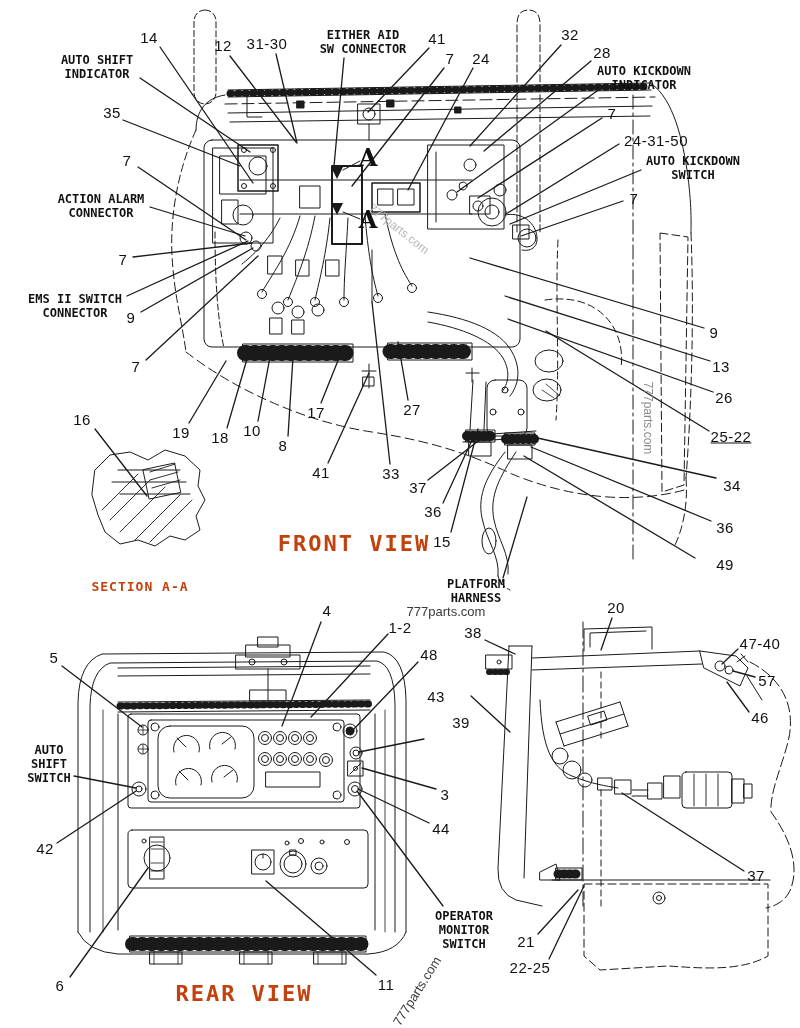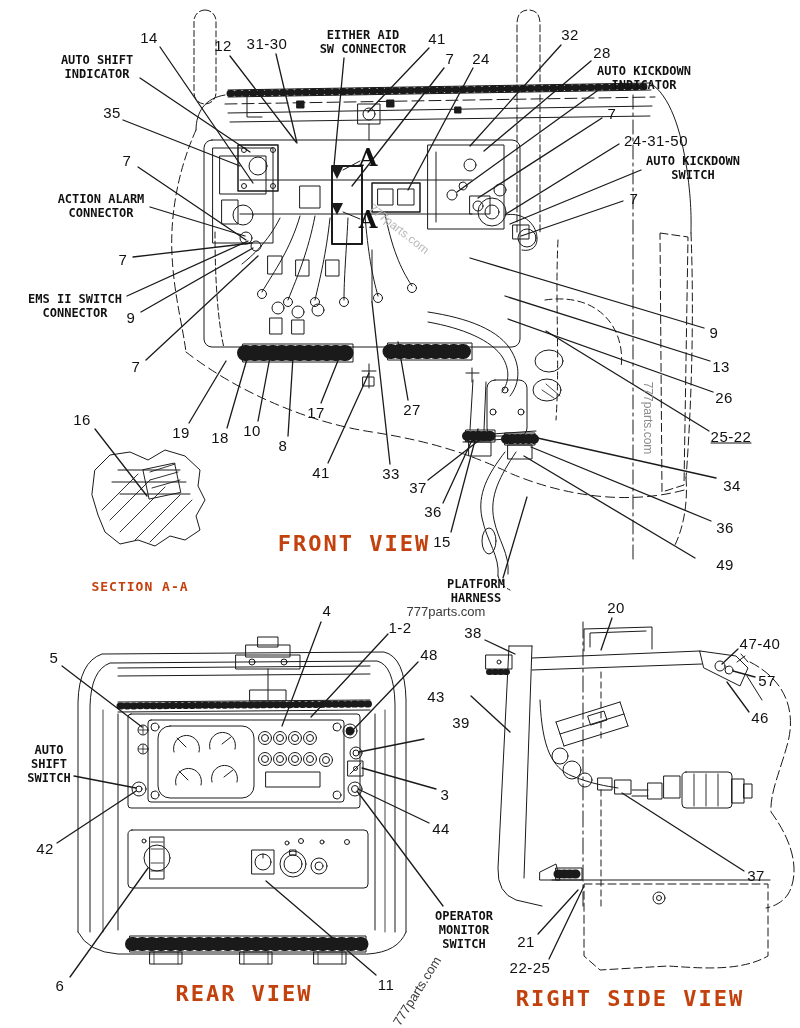--- a/index.html
+++ b/index.html
@@ -398,21 +398,20 @@
       <g id="arrow-layer">
           <polygon points="331,167 343,167 337,179" fill="#1a1a1a" stroke="none"></polygon>
           <polygon points="331,203 343,203 337,215" fill="#1a1a1a" stroke="none"></polygon>
         </g>
     </g>
   </svg>
 
   <div class="view-title" style="left:354px; top:543px;">FRONT VIEW</div>
   <div class="view-title small-title" style="left:140px; top:586px;">SECTION A-A</div>
   <div class="view-title" style="left:244px; top:993px;">REAR VIEW</div>
-  <div class="view-title" style="left:630px; top:998px;">RIGHT SIDE VIEW</div>
 
   <div id="callout-layer">
       <div class="callout num" style="left: 149px; top: 37px;">14</div>
       <div class="callout caps" style="left: 97px; top: 67px;">AUTO SHIFT
 INDICATOR</div>
       <div class="callout num" style="left: 223px; top: 45px;">12</div>
       <div class="callout num" style="left: 267px; top: 43px;">31-30</div>
       <div class="callout caps" style="left: 363px; top: 42px;">EITHER AID
 SW CONNECTOR</div>
       <div class="callout num" style="left: 437px; top: 38px;">41</div>

